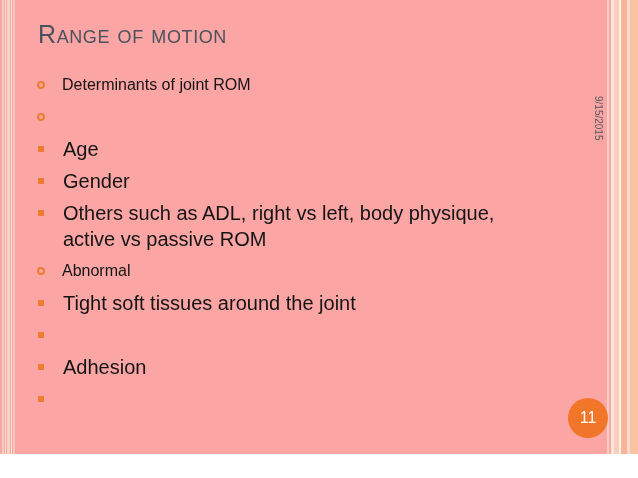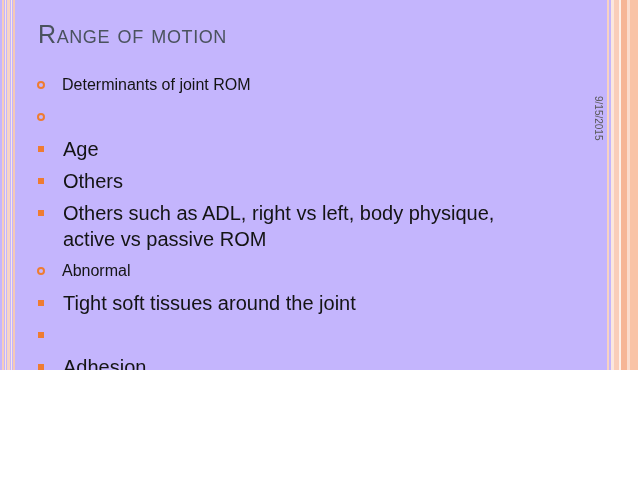--- a/index.html
+++ b/index.html
@@ -3,22 +3,22 @@
 <meta charset="utf-8">
 <style>
   html, body {
     margin: 0;
     padding: 0;
     background: #ffffff;
   }
   #slide {
     position: relative;
     width: 638px;
-    height: 370px;
-    background: #c4b5fd;
+    height: 454px;
+    background: #fca5a5;
     overflow: hidden;
     font-family: "Liberation Sans", sans-serif;
   }
 
   
   .stripe {
     position: absolute;
     top: 0;
     bottom: 0;
   }
@@ -158,21 +158,21 @@
       <span class="marker lvl2">
           <span class="m-square"></span>
         </span>
       <span class="btext">Age</span>
     </div>
 
     <div class="bullet-row lvl2">
       <span class="marker lvl2">
           <span class="m-square"></span>
         </span>
-      <span class="btext">Others</span>
+      <span class="btext">Gender</span>
     </div>
 
     <div class="bullet-row lvl2">
       <span class="marker lvl2">
           <span class="m-square"></span>
         </span>
       <span class="btext">Others such as ADL, right vs left, body physique, active vs passive ROM</span>
     </div>
 
     <div class="bullet-row">

